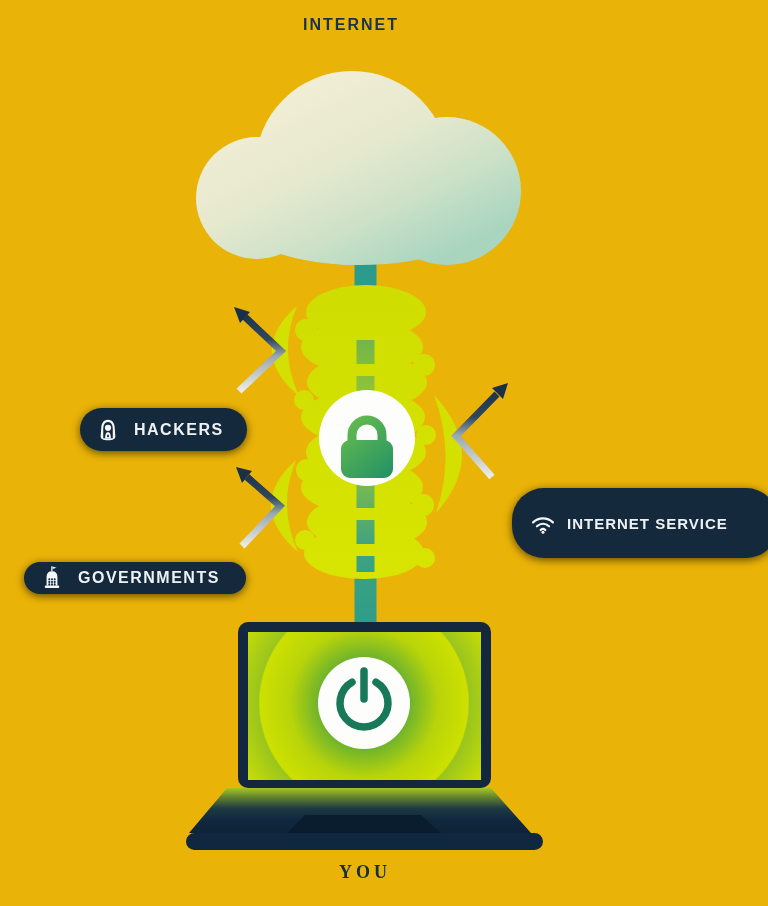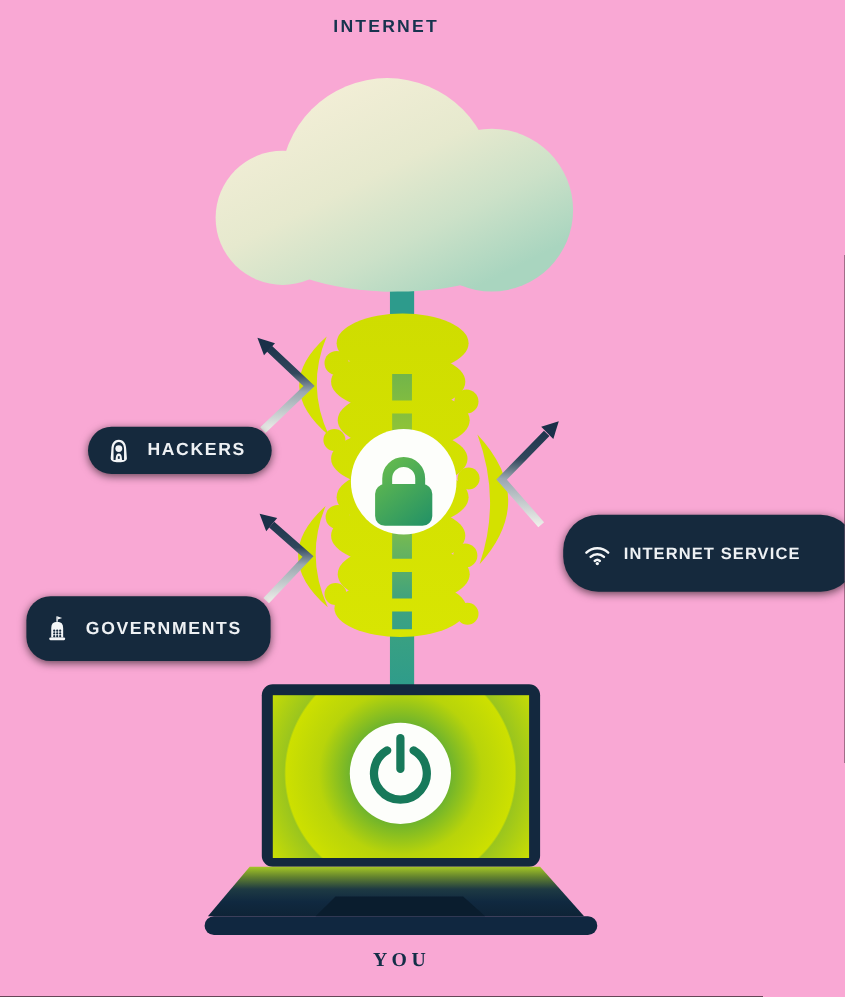--- a/index.html
+++ b/index.html
@@ -1,33 +1,34 @@
 <!DOCTYPE html>
 <html><head>
 <meta charset="utf-8">
 <style>
   html,body { margin:0; padding:0; background:#000; }
   .canvas {
-    position:relative; width:768px; height:906px; background:#f9a8d4; overflow:hidden;
+    position:relative; width:768px; height:906px; background:#eab308; overflow:hidden;
     font-family:"Liberation Sans", sans-serif;
   }
   .artwork { position:absolute; left:0; top:0; }
   .caption {
     position:absolute; font-weight:700; white-space:nowrap;
   }
   #title-internet { left:303px; top:16px; font-size:16px; letter-spacing:2px; color:#17334e; }
   #footer-you    { left:339px; top:862px; font-size:18px; letter-spacing:4px; color:#142e47;font-family:Liberation Serif, serif; }
   .pill {
     position:absolute; display:flex; align-items:center; box-sizing:border-box;
     background:#15293d; color:#eef1f4; font-weight:700;
     box-shadow:0 2px 8px rgba(0,0,0,.6);
+    margin-top:20px;
   }
   .pill .label { white-space:nowrap; }
   #pill-hackers { left:80px; top:388px; width:167px; height:43px; border-radius:22px; padding-left:15px; gap:13px; font-size:16px; letter-spacing:1.5px; }
-  #pill-governments { left:24px; top:542px; width:222px; height:59px; border-radius:22px; padding-left:15px; gap:13px; font-size:16px; letter-spacing:1.5px; }
+  #pill-governments { left:24px; top:542px; width:222px; height:32px; border-radius:22px; padding-left:15px; gap:13px; font-size:16px; letter-spacing:1.5px; }
   #pill-isp { left:512px; top:468px; width:266px; height:70px; border-radius:32px; padding-left:17px; gap:10px; font-size:15px; letter-spacing:1px; line-height:23px; }
   .pill svg { flex:0 0 auto; }
 </style>
 </head>
 <body>
 
 <div class="canvas">
 
   <svg class="artwork" width="768" height="906" viewBox="0 0 768 906">
     <defs>

